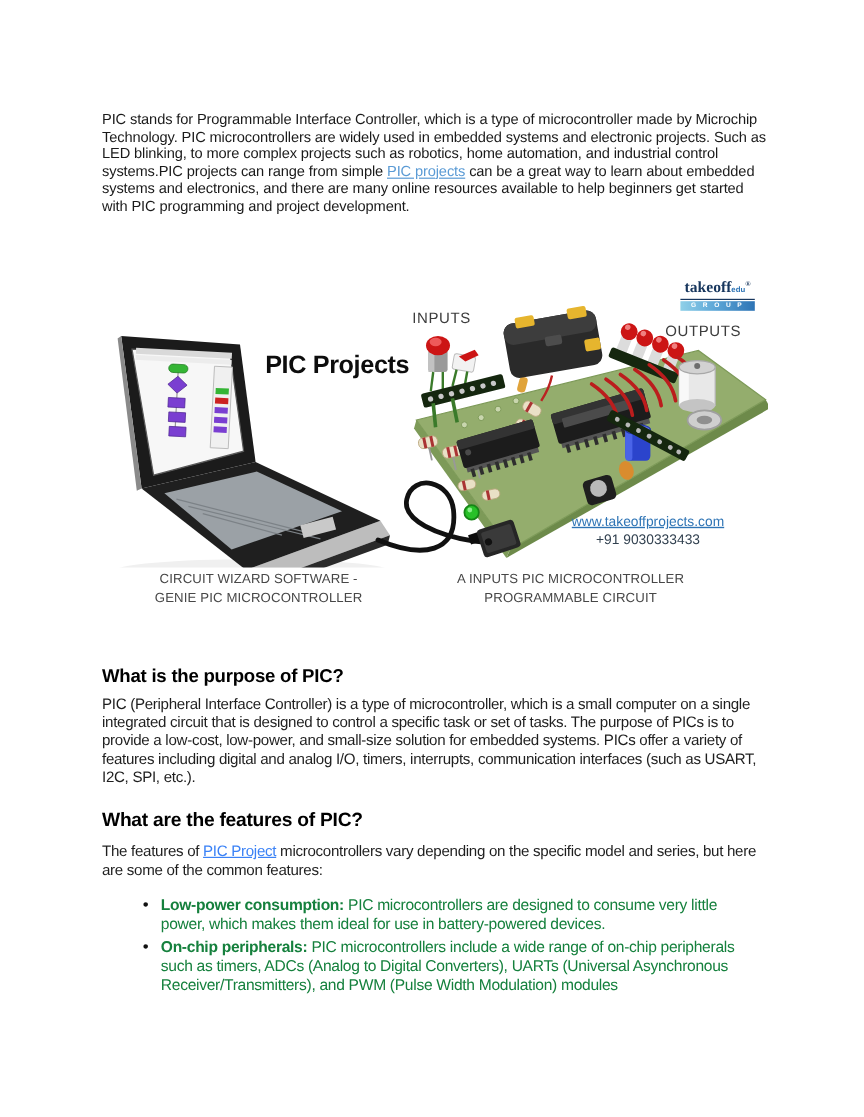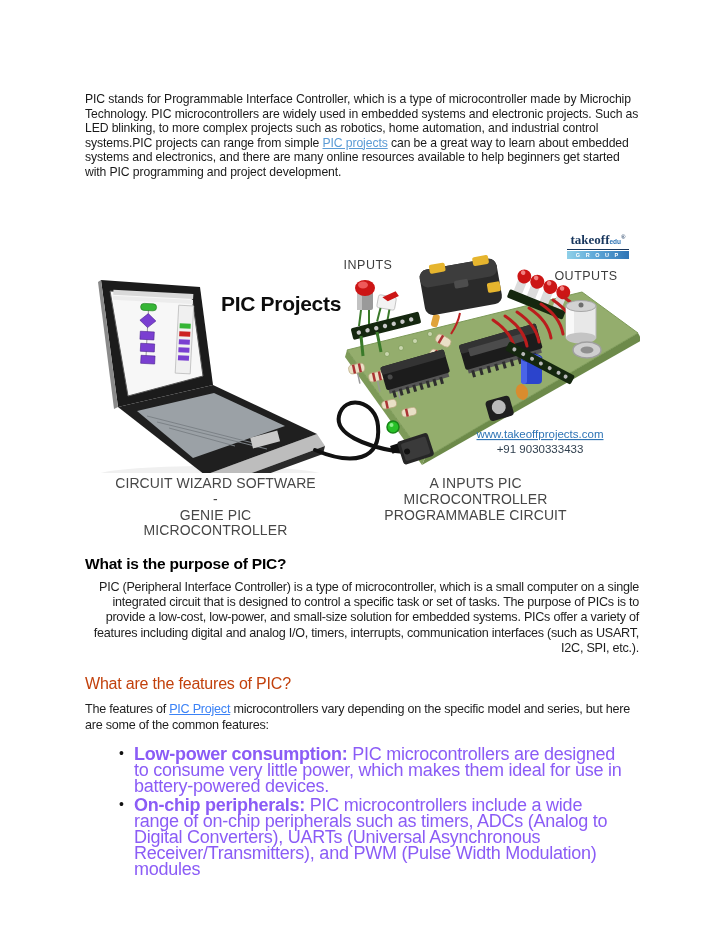--- a/index.html
+++ b/index.html
@@ -31,44 +31,44 @@
     white-space: nowrap;
   }
   .logo-edu { font-size: 6.5px; color: #2e74b5; font-family: "Liberation Sans", sans-serif; font-weight: bold; }
   .logo-reg { font-size: 6px; vertical-align: super; color: #17365d; }
   .logo-bar {
     margin-top: 1px; height: 8px; line-height: 8px;
     background: linear-gradient(90deg, #8fd0e8 0%, #5fa8d8 45%, #2e74b5 100%);
     color: #ffffff; font-size: 5.5px; letter-spacing: 2px; font-weight: bold;
   }
 
-  .caption { position: absolute; top: 248px; text-align: center; color: #474747; font-size: 14px; line-height: 15.8px; letter-spacing: 0.1px; }
+  .caption { position: absolute; top: 248px; text-align: center; color: #474747; font-size: 11px; line-height: 15.8px; letter-spacing: 0.1px; }
   .caption-left  { left: 28px;  width: 205px; }
   .caption-right { left: 288px; width: 205px; }
 
   
   .h-purpose {
     position: absolute; left: 85px; top: 555px;
     font-size: 15.5px; font-weight: bold; color: #000000; letter-spacing: -0.2px;
   }
   .body-cal {
     position: absolute; left: 85px; width: 554px;
     font-size: 12.6px; line-height: 15.2px; letter-spacing: -0.25px; color: #1e1e1e;
   }
-  .purpose-body { top: 580px; text-align: right; }
+  .purpose-body { top: 580px; }
   .h-features {
     position: absolute; left: 85px; top: 675px;
-    font-size: 16px; font-weight: normal; color: #c2410c; letter-spacing: -0.2px;
+    font-size: 16px; font-weight: bold; color: #000000; letter-spacing: -0.2px;
   }
   .features-intro { top: 702px; line-height: 15.8px; }
 
   .bullets { position: absolute; left: 119px; top: 746px; width: 505px; list-style: none; }
   .bullets li {
     position: relative; padding-left: 15px; margin-bottom: 3px;
-    font-size: 18px; line-height: 16px; letter-spacing: -0.25px; color: #8b5cf6;
+    font-size: 13px; line-height: 16px; letter-spacing: -0.25px; color: #15803d;
   }
   .bullets li::before {
     content: "\2022"; position: absolute; left: 0; top: -1px; font-size: 14px; color: #111;
   }
   .bullets .b { font-weight: bold; }
 
   svg text { font-family: "Liberation Sans", sans-serif; }
   .svg-caps { fill: #3d3d3d; font-size: 12.5px; letter-spacing: 0.5px; }
   .svg-title { fill: #0d0d0d; font-size: 21px; font-weight: bold; letter-spacing: -0.3px; }
   .svg-link { fill: #2e74b5; font-size: 11.5px; text-decoration: underline; }

